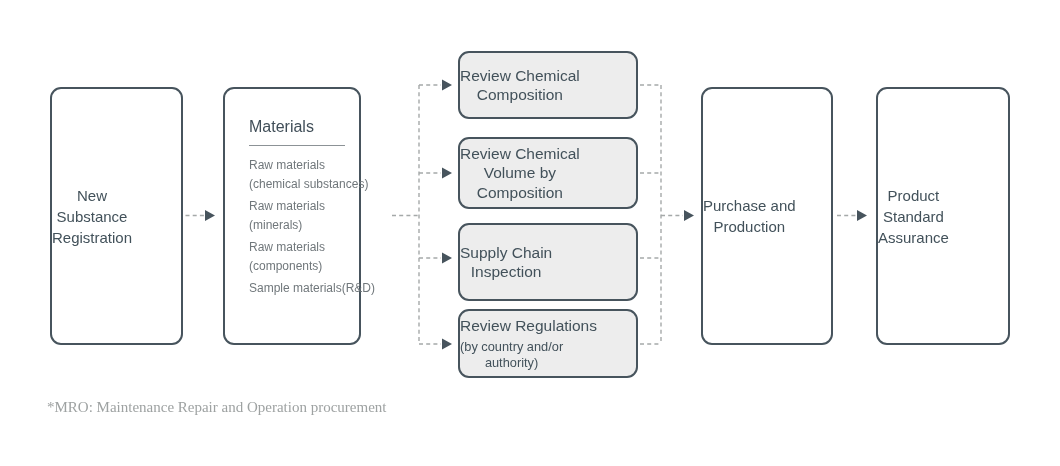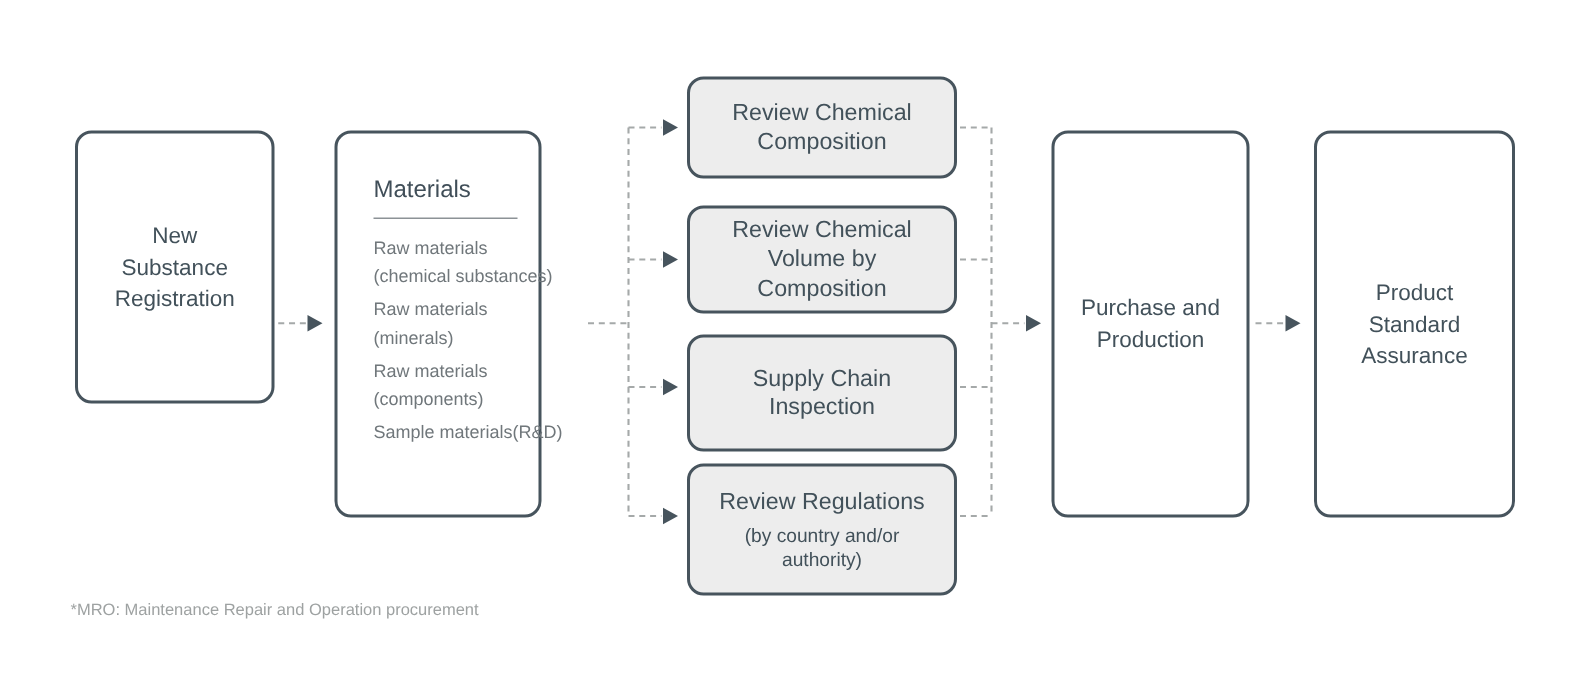--- a/index.html
+++ b/index.html
@@ -23,40 +23,40 @@
     pointer-events: none;
   }
   .box {
     position: absolute;
     box-sizing: border-box;
     background: #ffffff;
     border: 2px solid #47545D;
     border-radius: 11px;
     display: flex;
     flex-direction: column;
-    align-items: center;
+    align-items: flex-start;
     justify-content: center;
     text-align: center;
     color: #42515A;
   }
   .box .label {
     white-space: pre-line;
     font-size: 15px;
     line-height: 21px;
   }
   .box.gray { background: #EDEDED; }
   .box.gray .label { font-size: 15.5px; line-height: 19.5px; }
   .box.gray .sublabel {
     white-space: pre-line;
     font-size: 12.8px;
     line-height: 16px;
     margin-top: 4px;
   }
   
-  #box-start      { left: 50px;  top: 87px; width: 133px; height: 182px; }
+  #box-start      { left: 50px;  top: 87px; width: 133px; height: 258px; }
   #box-purchase   { left: 701px; top: 87px; width: 132px; height: 258px; }
   #box-product    { left: 876px; top: 87px; width: 134px; height: 258px; }
   
   #box-materials {
     left: 223px; top: 87px; width: 138px; height: 258px;
     align-items: stretch;
     justify-content: flex-start;
     text-align: left;
     padding: 28px 14px 0 24px;
   }
@@ -81,28 +81,29 @@
     font-size: 12px;
     line-height: 19px;
     color: #70777B;
     margin: 0 0 3px 0;
   }
   
   .review { left: 458px; width: 180px; }
   #box-review-composition { top: 51px;  height: 68px; }
   #box-review-volume      { top: 137px; height: 72px; }
   #box-supply-chain       { top: 223px; height: 78px; }
-  #box-regulations        { top: 309px; height: 88px; }
+  #box-regulations        { top: 309px; height: 69px; }
   .footnote {
     position: absolute;
     left: 47px;
     top: 398px;
-    font-size: 11px;
+    font-size: 15px;
     line-height: 19px;
     color: #9EA2A2;
+    font-family: Liberation Serif, serif;
   }
 </style>
 </head>
 <body>
 
 <div class="stage">
 
   <svg class="connectors" width="1060" height="466" viewBox="0 0 1060 466" xmlns="http://www.w3.org/2000/svg">
     <g stroke="#A5A9A9" stroke-width="1.4" stroke-dasharray="4 3.2" fill="none">
 

